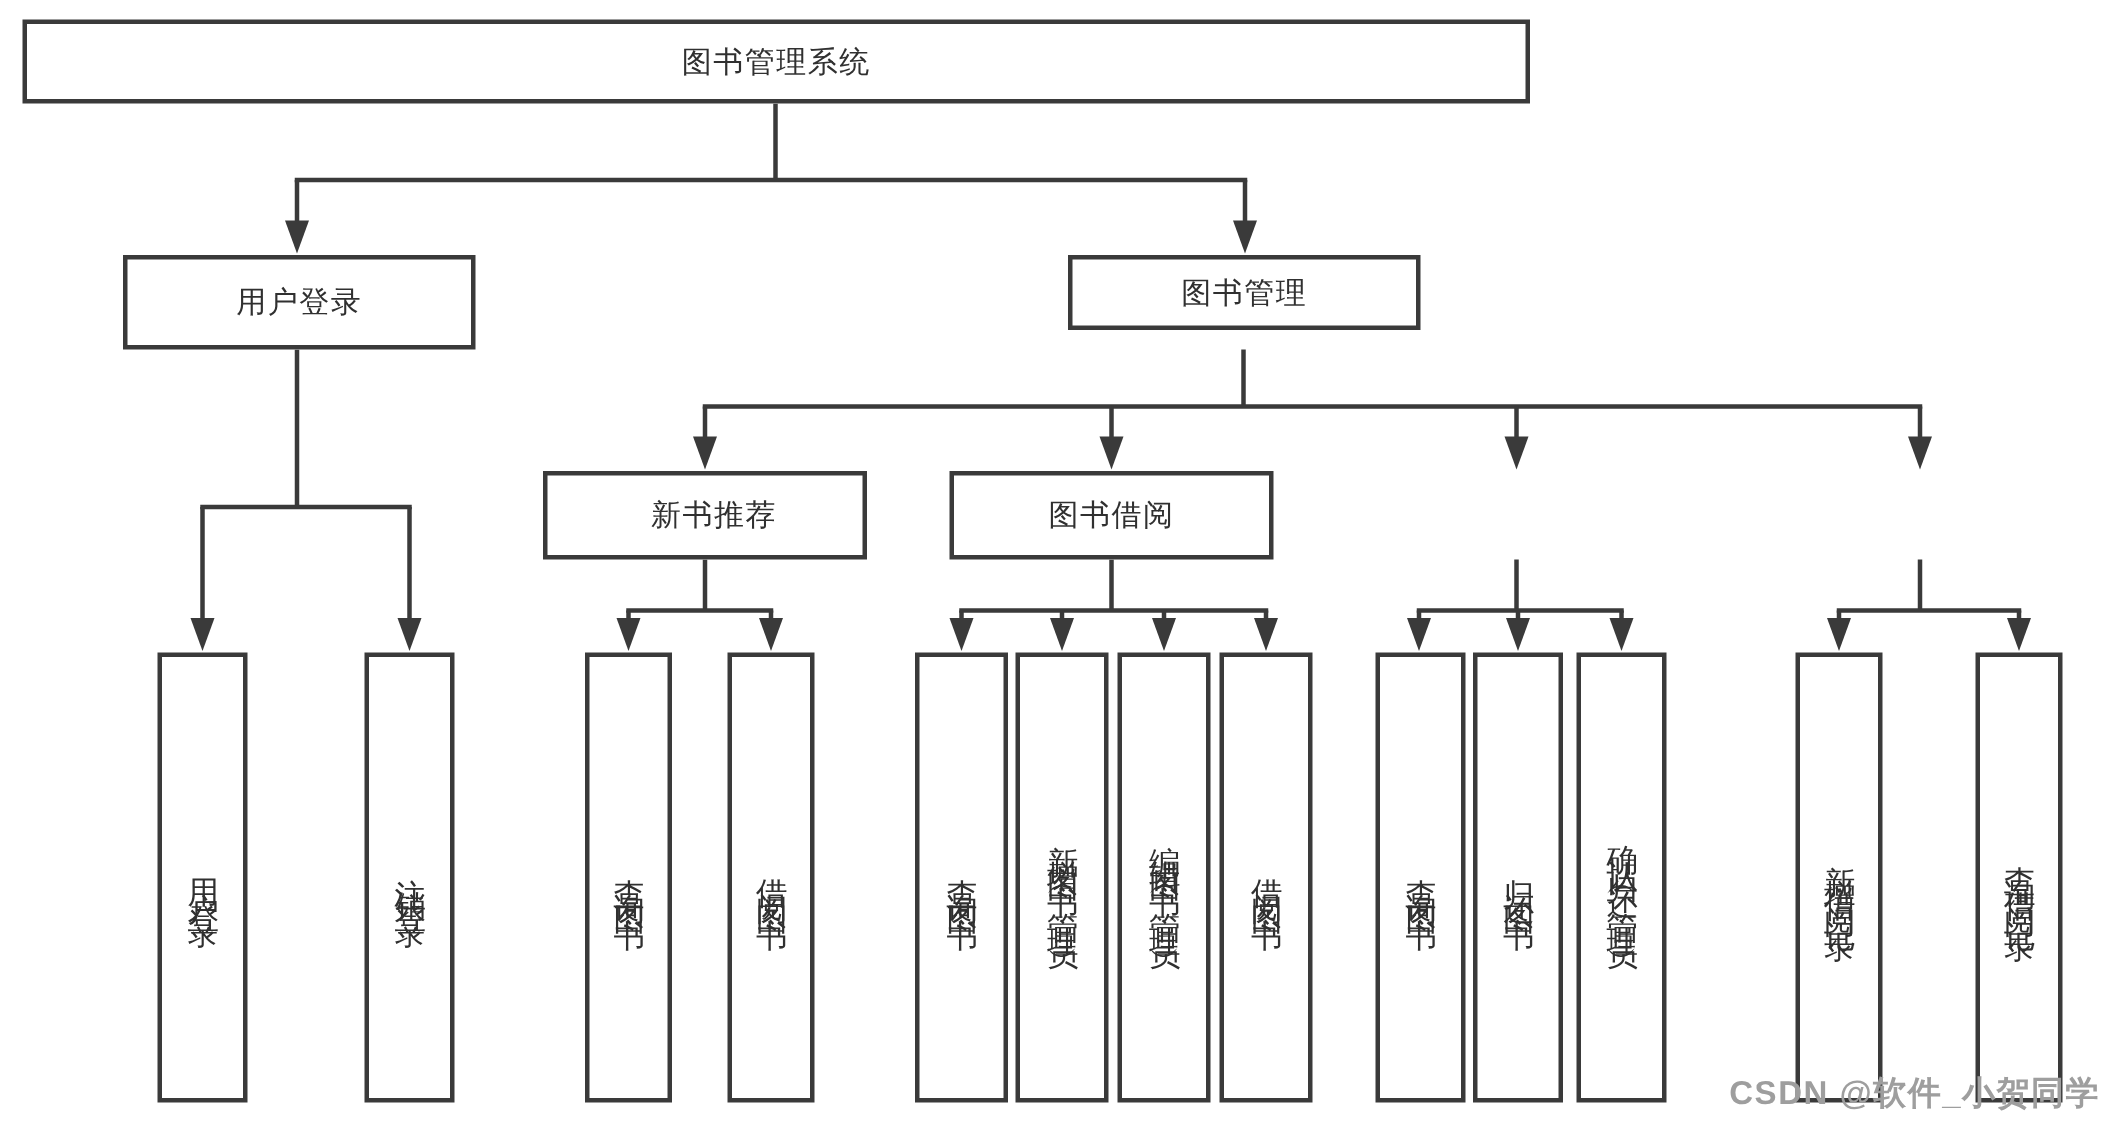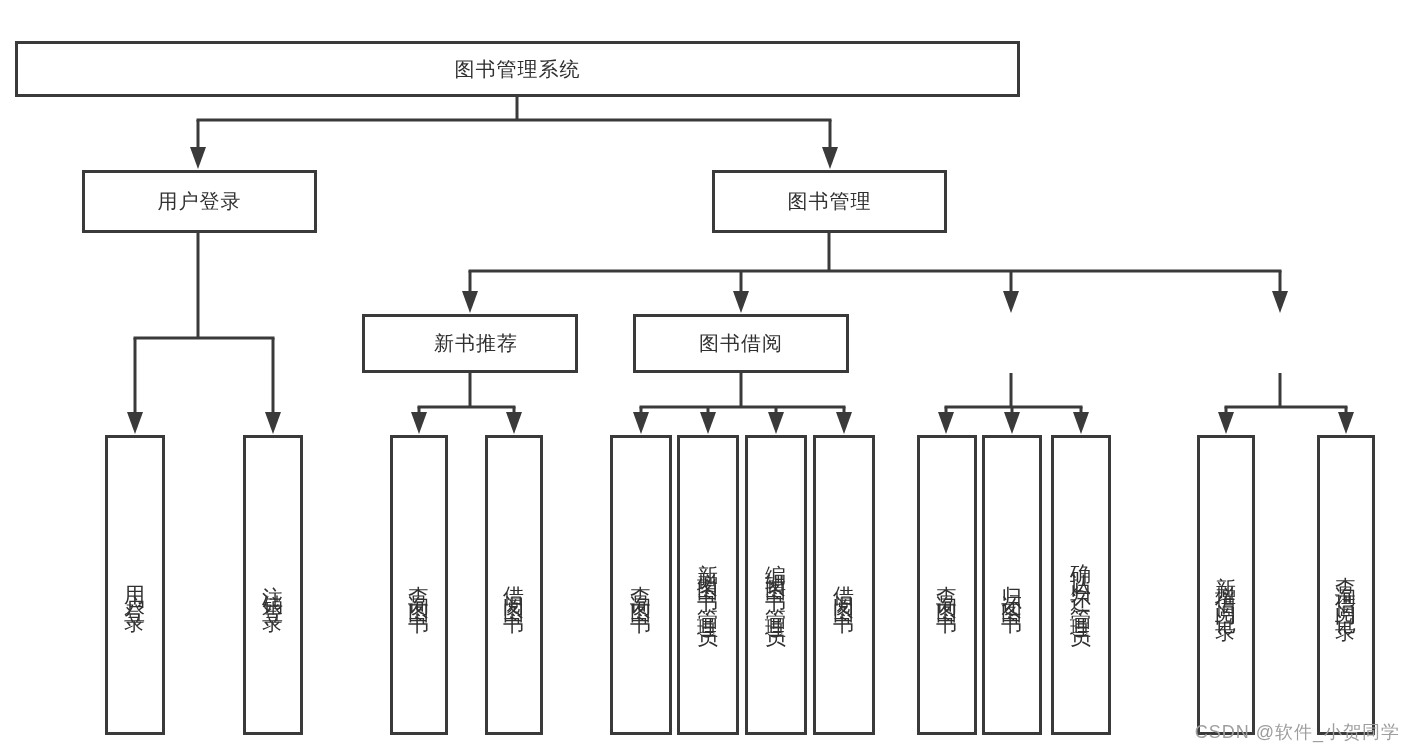--- a/index.html
+++ b/index.html
@@ -5,22 +5,22 @@
   html,body{margin:0;padding:0;background:#ffffff;}
   body{width:1405px;height:747px;position:relative;overflow:hidden;
        font-family:"Liberation Sans","DejaVu Sans",sans-serif;}
   .canvas{position:absolute;left:0;top:0;width:1405px;height:747px;background:#ffffff;}
   svg.wires{position:absolute;left:0;top:0;z-index:1;}
   .node{position:absolute;box-sizing:border-box;background:#ffffff;border:3px solid #3a3a3a;
         display:flex;align-items:center;justify-content:center;color:#303030;z-index:2;}
   .node.h{font-size:20px;letter-spacing:1px;white-space:nowrap;}
   .node.v{font-size:21px;writing-mode:vertical-rl;text-orientation:mixed;
           letter-spacing:9px;line-height:1;padding-top:4px;}
-  .watermark{position:absolute;right:5px;bottom:3px;font-size:18px;color:#9e9e9e;
-             letter-spacing:1px;z-index:6;white-space:nowrap;}
+  .watermark{position:absolute;right:5px;bottom:3px;font-size:22px;color:#9e9e9e;
+             letter-spacing:1px;z-index:6;white-space:nowrap;font-weight:bold;}
 </style>
 </head>
 <body>
 
 <div class="canvas">
 
   <svg class="wires" width="1405" height="747" viewBox="0 0 1405 747">
     <g stroke="#3a3a3a" stroke-width="3" fill="none">
 
       <path d="M517 69 V120"></path>
@@ -79,24 +79,24 @@
       <polygon points="768,412 784,412 776,434"></polygon>
       <polygon points="836,412 852,412 844,434"></polygon>
       <polygon points="938,412 954,412 946,434"></polygon>
       <polygon points="1004,412 1020,412 1012,434"></polygon>
       <polygon points="1073,412 1089,412 1081,434"></polygon>
       <polygon points="1218,412 1234,412 1226,434"></polygon>
       <polygon points="1338,412 1354,412 1346,434"></polygon>
     </g>
   </svg>
 
-  <div class="node h" style="left:15px;top:13px;width:1005px;height:56px;margin-top:28px;">图书管理系统</div>
+  <div class="node h" style="left:15px;top:13px;width:1005px;height:56px;">图书管理系统</div>
 
   <div class="node h" style="left:82px;top:170px;width:235px;height:63px;">用户登录</div>
-  <div class="node h" style="left:712px;top:170px;width:235px;height:63px;text-align:right;">图书管理</div>
+  <div class="node h" style="left:712px;top:170px;width:235px;height:50px;text-align:right;">图书管理</div>
 
   <div class="node h" style="left:362px;top:314px;width:216px;height:59px;padding-left:12px;">新书推荐</div>
   <div class="node h" style="left:633px;top:314px;width:216px;height:59px;font-family:Liberation Mono, monospace;">图书借阅</div>
 
   <div class="node v" style="left:105px;top:435px;width:60px;height:300px;">用户登录</div>
   <div class="node v" style="left:243px;top:435px;width:60px;height:300px;">注销登录</div>
 
   <div class="node v" style="left:390px;top:435px;width:58px;height:300px;">查询图书</div>
   <div class="node v" style="left:485px;top:435px;width:58px;height:300px;">借阅图书</div>
 

